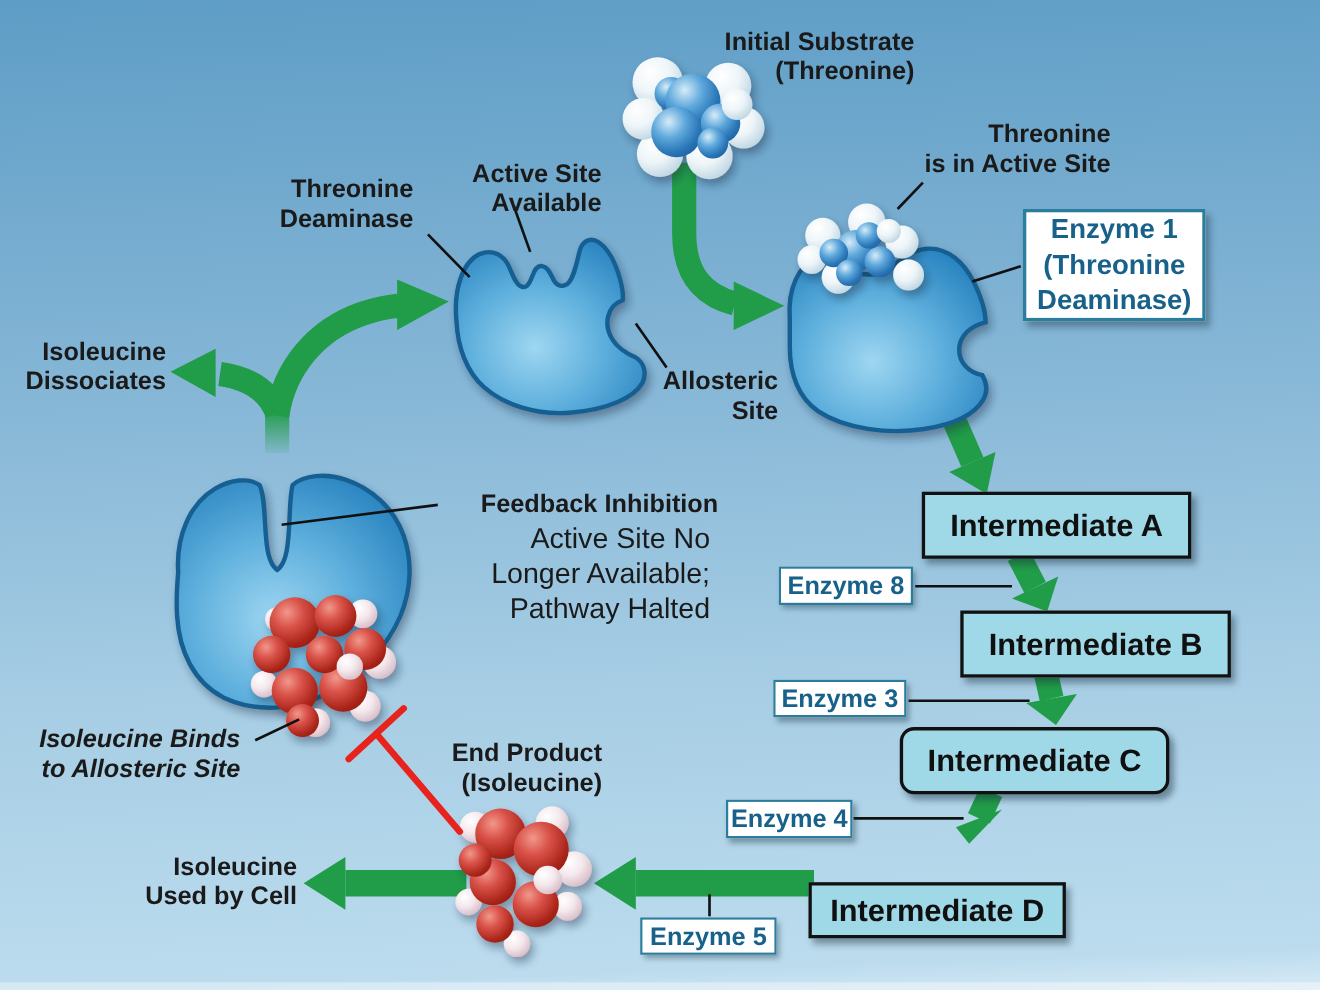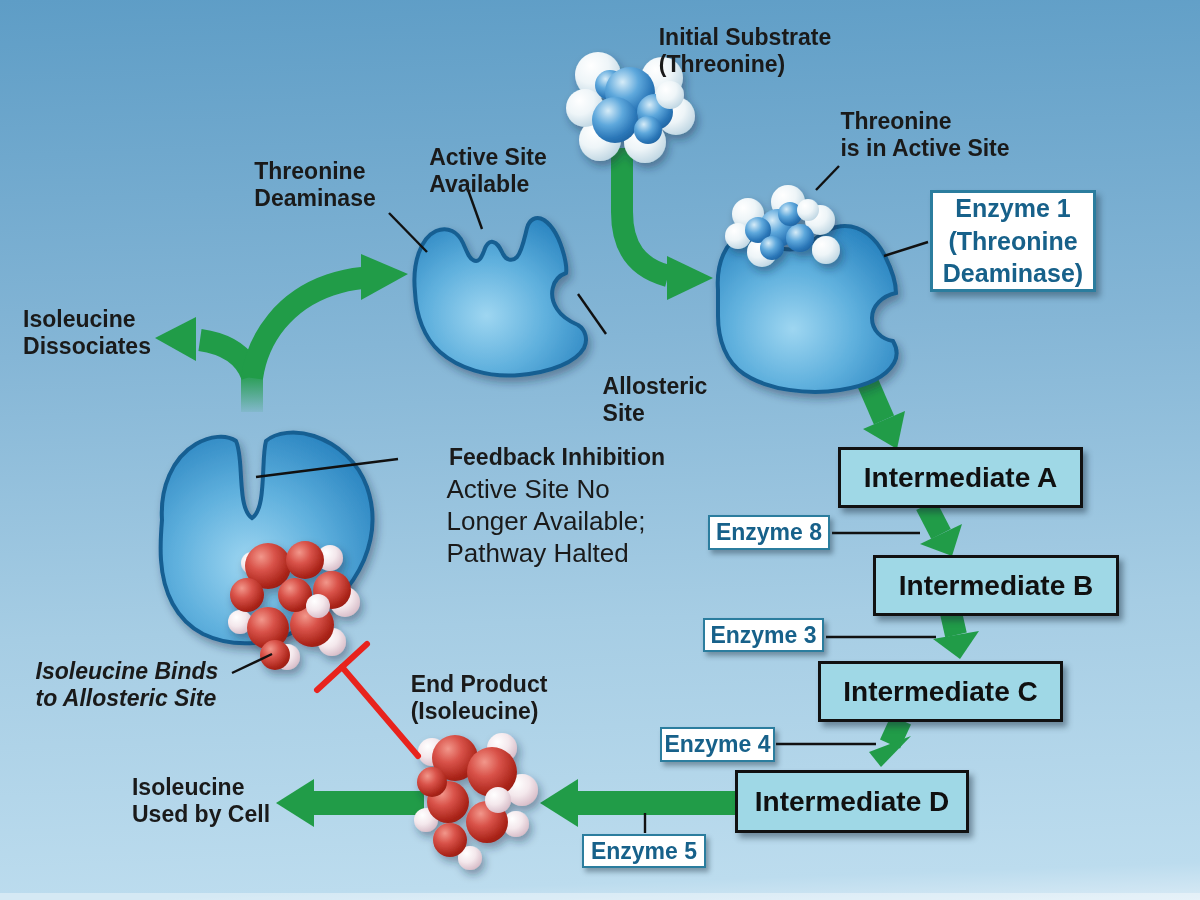--- a/index.html
+++ b/index.html
@@ -8,21 +8,21 @@
     --enzyme-border:#2b7d9e; --text-black:#1a1a1a; --leader-black:#111111;
   }
   html,body{margin:0;padding:0;}
   body{font-family:"Liberation Sans",sans-serif;background:#222;}
   .canvas{
     position:relative;width:1200px;height:900px;overflow:hidden;
     background:linear-gradient(178deg,var(--bg-top) 0%,#85b6d6 38%,#a6cde4 68%,var(--bg-bottom) 96%,#d8eaf5 100%);
   }
   .layer{position:absolute;left:0;top:0;}
   .lbl{
-    position:absolute;transform:translateX(-50%);text-align:left;
+    position:absolute;transform:translateX(-50%);text-align:right;
     color:var(--text-black);font-weight:bold;font-size:23px;line-height:1.18;
     white-space:pre-line;letter-spacing:0px;
   }
   .lbl.sub{font-weight:normal;font-size:26px;line-height:1.24;}
   .int-box{
     position:absolute;background:var(--box-cyan);border:3px solid #111;
     box-shadow:4px 5px 6px rgba(25,45,60,.45);
     display:flex;align-items:center;justify-content:center;
     font-size:28px;font-weight:bold;color:#101010;box-sizing:border-box;
   }
@@ -269,43 +269,43 @@
   </svg>
 
   <div class="lbl" style="left:745px;top:24px;">Initial Substrate
 (Threonine)</div>
   <div class="lbl" style="left:315px;top:158px;">Threonine
 Deaminase</div>
   <div class="lbl" style="left:488px;top:128px;margin-top:16px;">Active Site
 Available</div>
   <div class="lbl" style="left:925px;top:108px;">Threonine
 is in Active Site</div>
-  <div class="lbl" style="left:655px;top:333px;margin-top:40px;">Allosteric
+  <div class="lbl" style="left:655px;top:333px;">Allosteric
 Site</div>
   <div class="lbl" style="left:87px;top:306px;">Isoleucine
 Dissociates</div>
-  <div class="lbl" style="left:557px;top:444px;">Feedback Inhibition</div>
+  <div class="lbl" style="left:545px;top:444px;">Feedback Inhibition</div>
   <div class="lbl sub" style="left:546px;top:473px;">Active Site No
 Longer Available;
 Pathway Halted</div>
   <div class="lbl" style="left:127px;top:658px;font-style:italic;">Isoleucine Binds
 to Allosteric Site</div>
   <div class="lbl" style="left:479px;top:671px;">End Product
 (Isoleucine)</div>
   <div class="lbl" style="left:201px;top:774px;">Isoleucine
 Used by Cell</div>
 
   <div class="callout" style="left:930px;top:190px;width:166px;height:102px;">Enzyme 1
 (Threonine
 Deaminase)</div>
 
   <div class="int-box" style="left:838px;top:447px;width:245px;height:61px;">Intermediate A</div>
   <div class="int-box" style="left:873px;top:555px;width:246px;height:61px;">Intermediate B</div>
-  <div class="int-box" style="left:818px;top:661px;width:245px;height:61px;">Intermediate C</div>
-  <div class="int-box" style="left:735px;top:770px;width:234px;height:63px;">Intermediate D</div>
+  <div class="int-box" style="left:818px;top:661px;width:245px;height:61px;border-radius:13px;">Intermediate C</div>
+  <div class="int-box" style="left:735px;top:802px;width:234px;height:51px;">Intermediate D</div>
 
   <div class="enz-box" style="left:708px;top:515px;width:122px;height:35px;">Enzyme 8</div>
   <div class="enz-box" style="left:703px;top:618px;width:121px;height:34px;">Enzyme 3</div>
   <div class="enz-box" style="left:660px;top:727px;width:115px;height:35px;">Enzyme 4</div>
   <div class="enz-box" style="left:582px;top:834px;width:124px;height:34px;">Enzyme 5</div>
 
   <div class="bottom-strip"></div>
 </div>
 
 </body></html>

